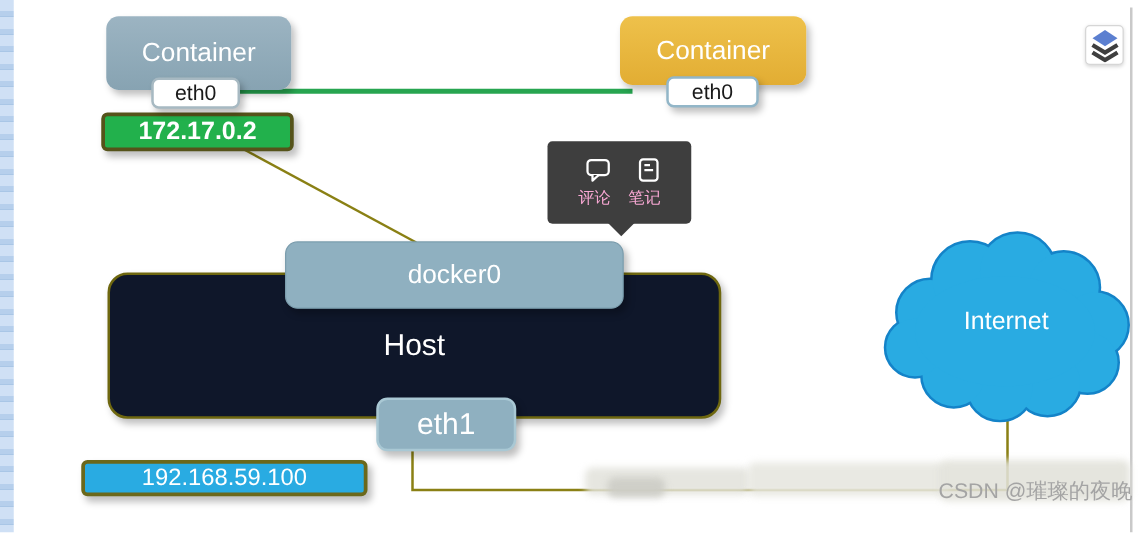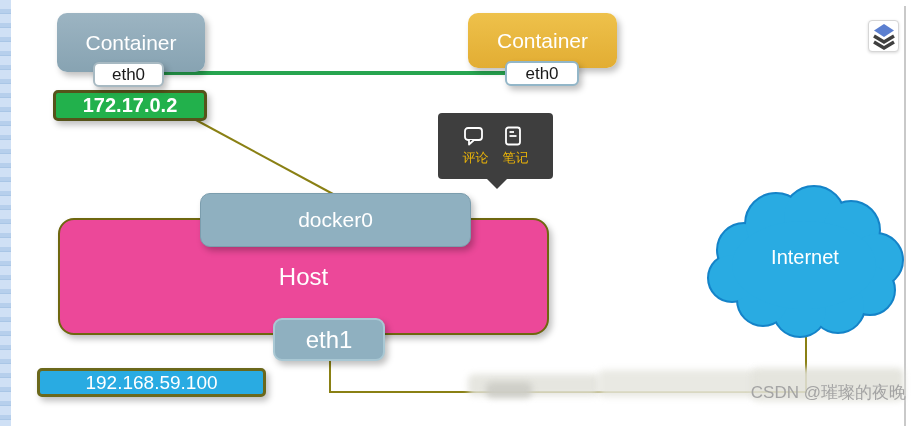--- a/index.html
+++ b/index.html
@@ -28,21 +28,21 @@
   }
 
   
   svg.lines { left: 0; top: 0; width: 914px; height: 426px; z-index: 2; }
 
   
   .node {
     display: flex; align-items: center; justify-content: center;
     color: #fff; z-index: 3;
   }
-  .shadow { box-shadow: 3px 4px 6px rgba(0,0,0,0.25); }
+  .shadow { box-shadow: 3px 4px 6px rgba(0,0,0,0.25); margin-left: 28px; }
 
   .container-left {
     left: 57px; top: 13px; width: 148px; height: 59px;
     background: linear-gradient(#9cb4c2, #87a3b2);
     border-radius: 10px; font-size: 21px;
   }
   .container-right {
     left: 468px; top: 13px; width: 149px; height: 55px;
     background: linear-gradient(#eec14b, #e2ad33);
     border-radius: 10px; font-size: 21px;
@@ -67,21 +67,21 @@
     font-size: 19px; z-index: 3;
   }
 
   .docker0 {
     left: 200px; top: 193px; width: 271px; height: 54px;
     background: #8fb0c0; border: 1px solid #7b9dad;
     border-radius: 10px; font-size: 21px; z-index: 4;
   }
   .host {
     left: 58px; top: 218px; width: 491px; height: 117px;
-    background: #ec4899; border: 2px solid #6e670f;
+    background: #0f172a; border: 2px solid #6e670f;
     border-radius: 16px; font-size: 24px; z-index: 3;
   }
   .eth1 {
     left: 273px; top: 318px; width: 112px; height: 43px;
     background: #8fb0c0; border: 2px solid #a9c8d4;
     border-radius: 9px; font-size: 24px; z-index: 4;
   }
 
   
   .cloud-wrap { left: 702px; top: 180px; width: 206px; height: 158px; z-index: 3; }
@@ -95,22 +95,22 @@
     left: 438px; top: 113px; width: 115px; height: 66px;
     background: #3e3e3e; border-radius: 4px; z-index: 6;
     display: flex; align-items: center; justify-content: center; gap: 14px;
   }
   .tooltip::after {
     content: ""; position: absolute; left: 48px; bottom: -10px;
     border-left: 11px solid transparent; border-right: 11px solid transparent;
     border-top: 11px solid #3e3e3e;
   }
   .tip-btn {
-    display: flex; flex-direction: column; align-items: flex-start; gap: 3px;
-    color: #eab308; font-size: 13px; cursor: pointer; background: none; border: none;
+    display: flex; flex-direction: column; align-items: flex-end; gap: 3px;
+    color: #f9a8d4; font-size: 13px; cursor: pointer; background: none; border: none;
     font-family: "Liberation Sans", sans-serif;
   }
 
   
   .layers-btn {
     left: 868px; top: 20px; width: 31px; height: 32px;
     background: #fff; border: 1px solid #d6d6d6; border-radius: 4px;
     display: flex; align-items: center; justify-content: center;
     box-shadow: 0 1px 3px rgba(0,0,0,0.15); z-index: 6;
   }

